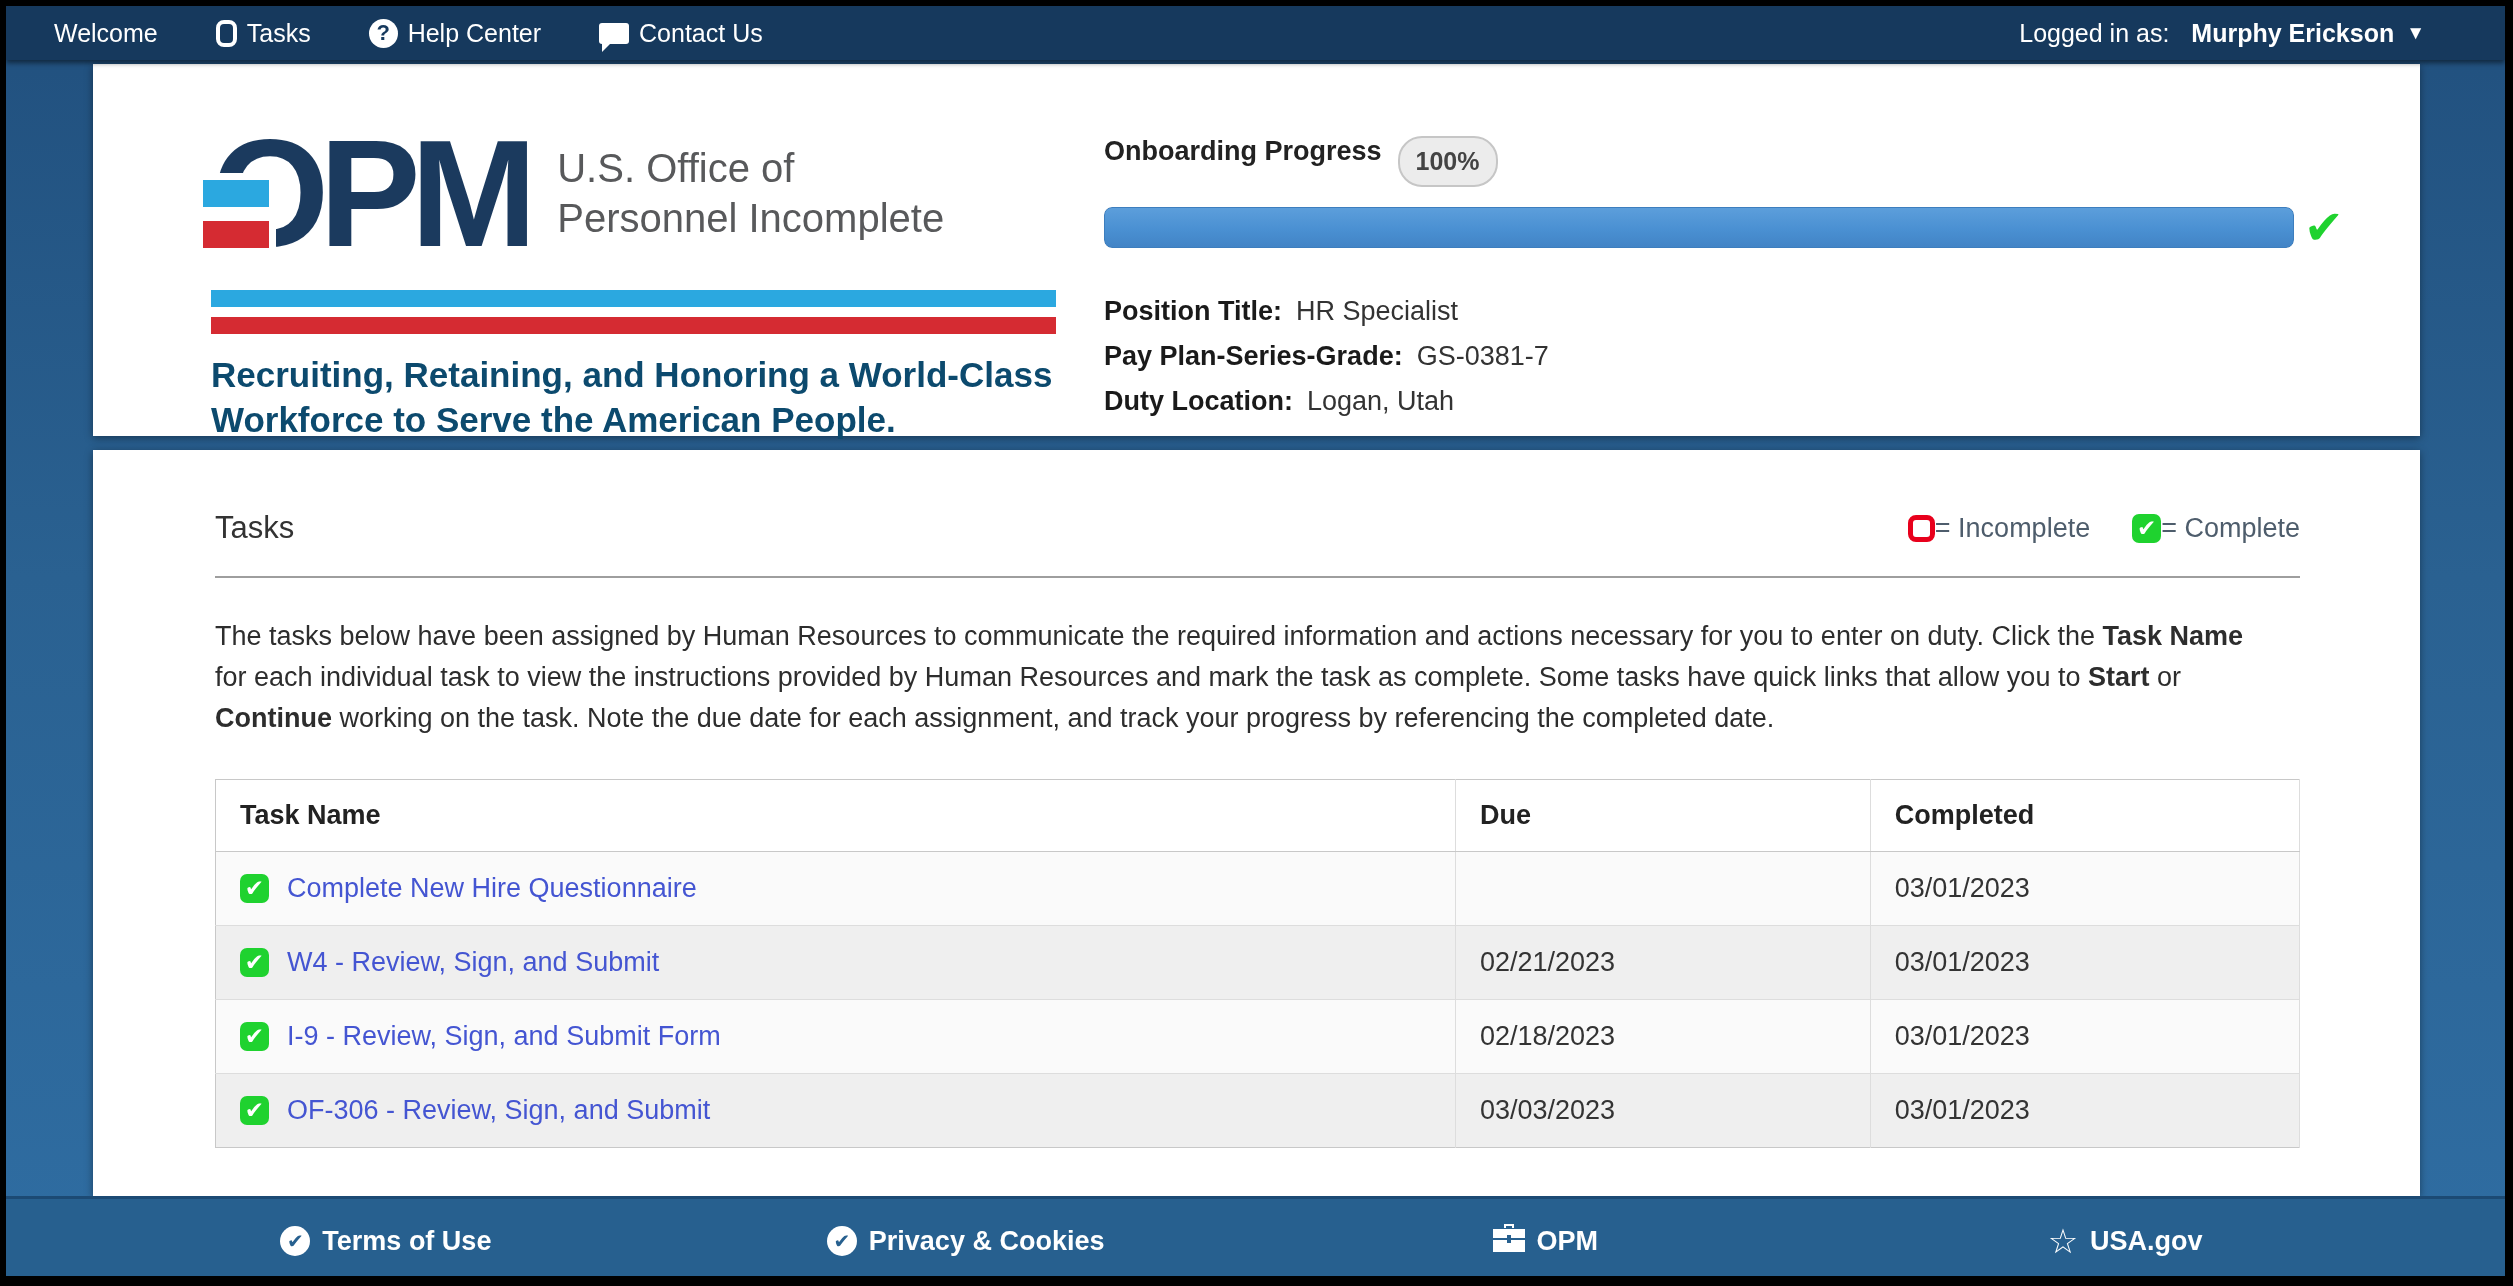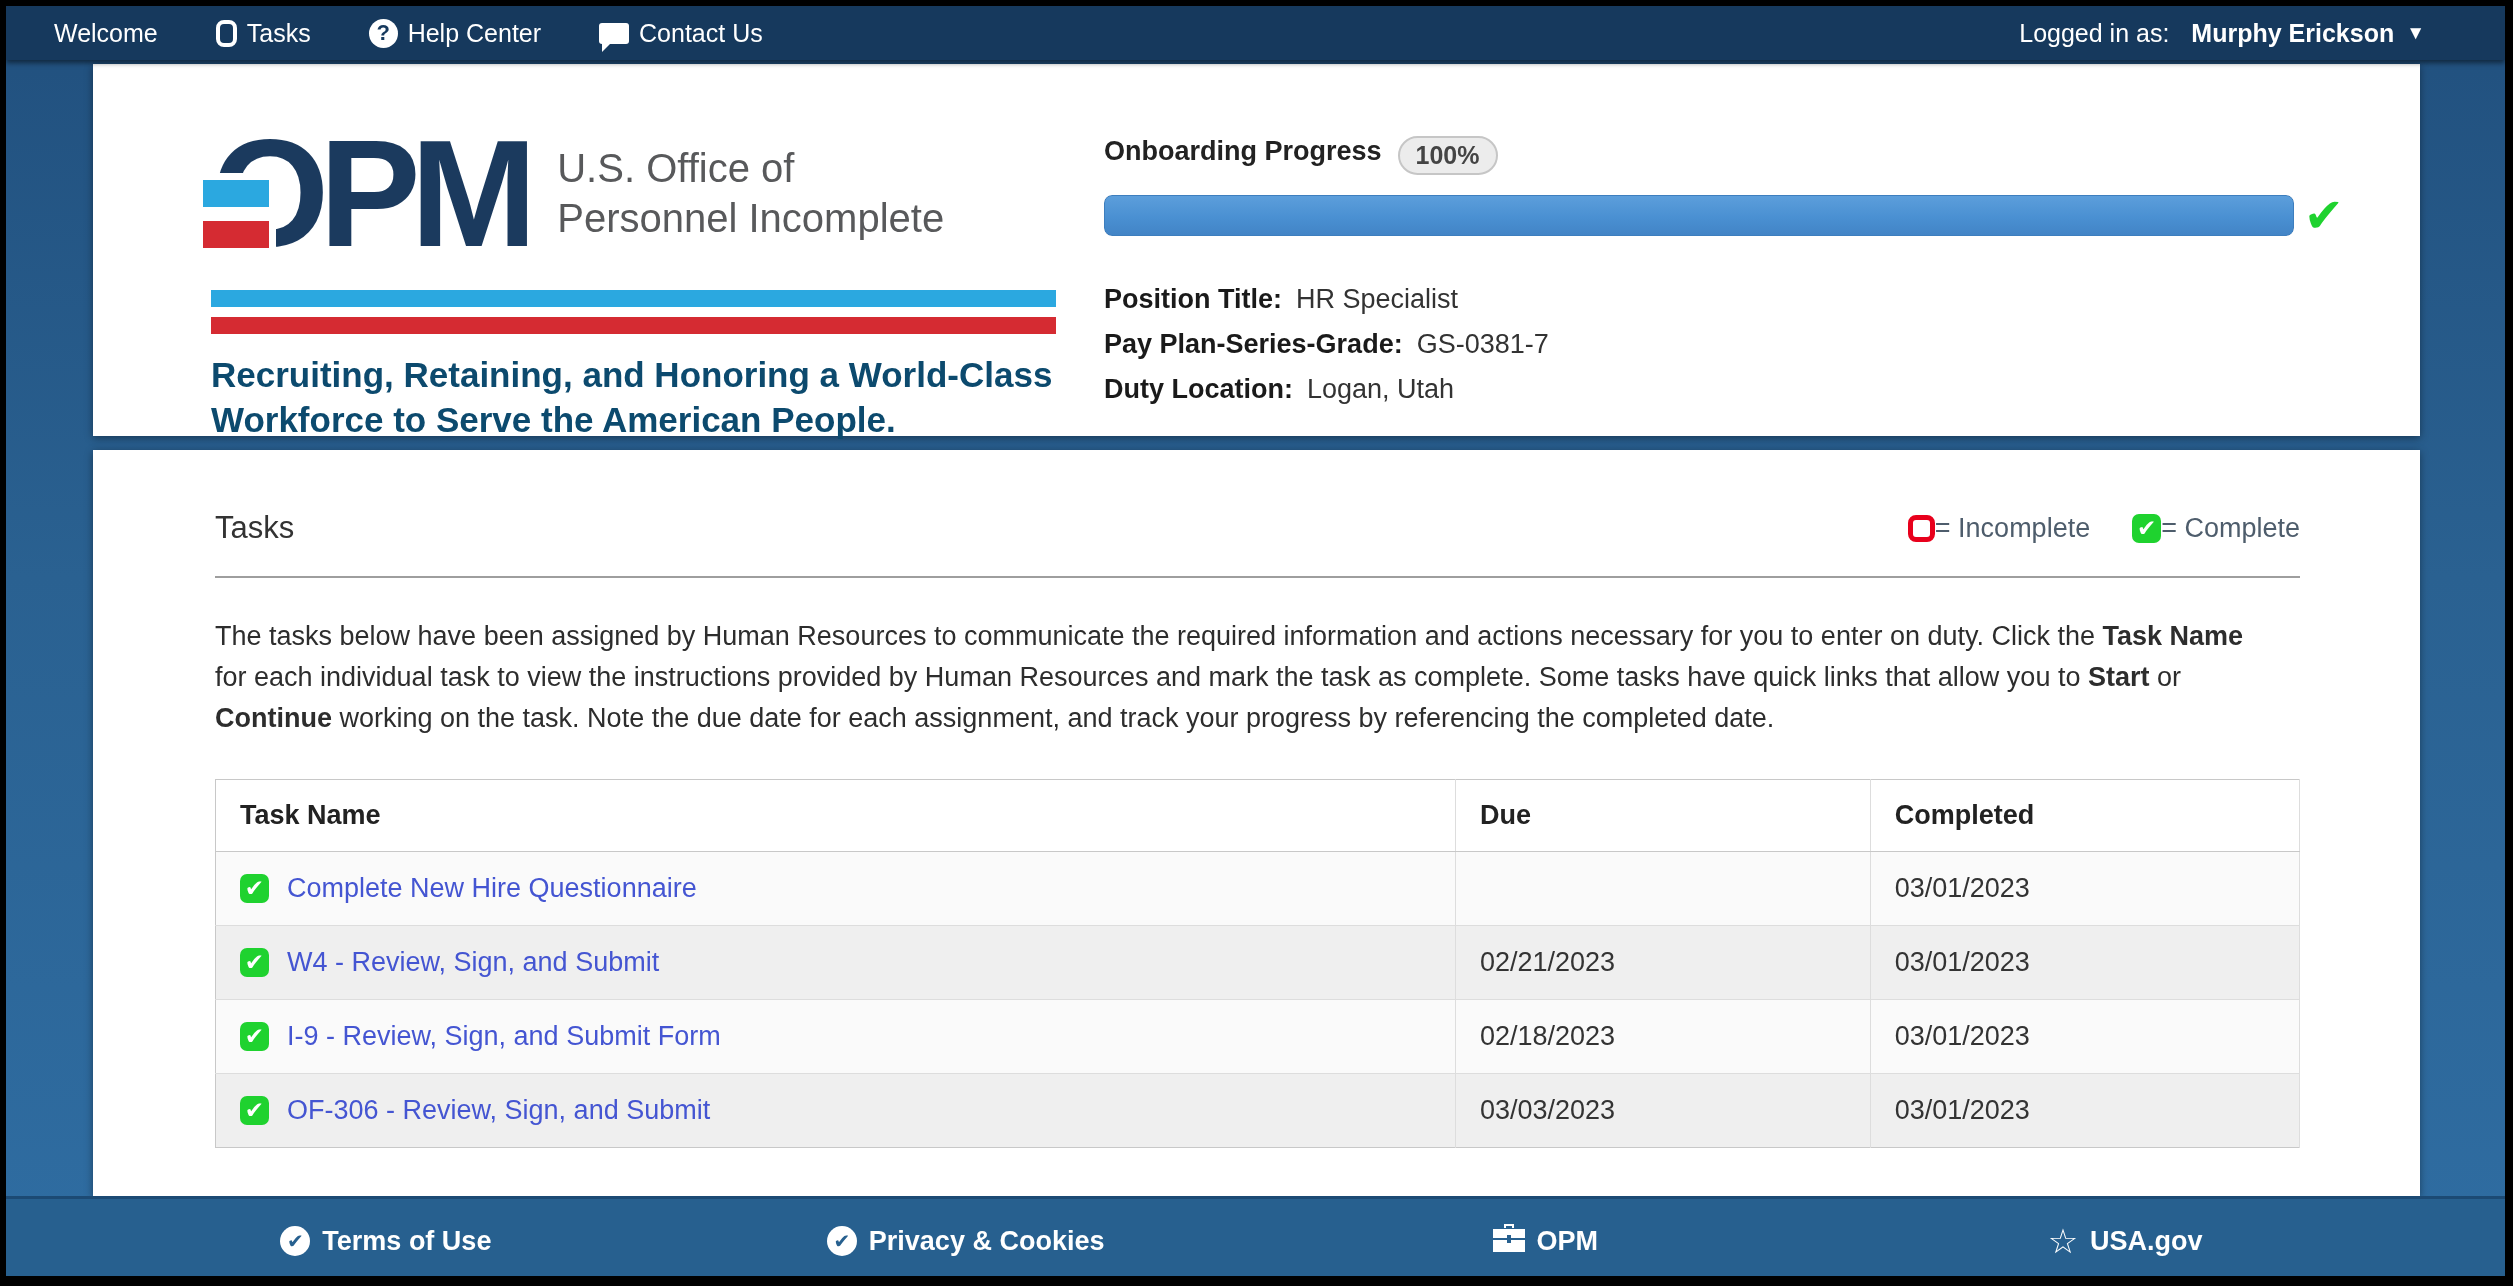--- a/index.html
+++ b/index.html
@@ -71,21 +71,21 @@
   .bar-blue { background: #2BA8E0; margin-top: 22px; }
   .bar-red  { background: #D52B32; margin-top: 10px; }
   .tagline { margin-top: 18px; font-size: 35px; line-height: 45px; font-weight: bold; color: #0c4a6e; }
 
   
   .progress-block { flex: 1 1 auto; margin-left: 48px; margin-right: 76px; padding-top: 72px; }
   .progress-label-row { display: flex; gap: 16px; }
   .progress-label { font-size: 27px; font-weight: bold; color: #222; }
   .progress-badge {
     background: #ECECEC; border: 2px solid #C6C6C6; border-radius: 24px;
-    padding: 3px 16px; font-size: 25px; font-weight: bold; color: #444;
+    padding: 9px 16px; font-size: 25px; font-weight: bold; color: #444;
   }
   .progress-row { display: flex; align-items: center; margin-top: 20px; }
   .progress-track { flex: 1 1 auto; height: 41px; border-radius: 8px; overflow: hidden; background: #e9e9e9; }
   .progress-fill {
     height: 100%; border-radius: 8px;
     background: linear-gradient(180deg, #5C9EDB 0%, #4A90D2 55%, #4284C6 100%);
     border: 1px solid #3D7EBE;
   }
   .progress-check { margin-left: 10px; font-size: 48px; font-weight: bold; color: #1FD22F; line-height: 40px; }
   .detail-list { margin-top: 48px; }

